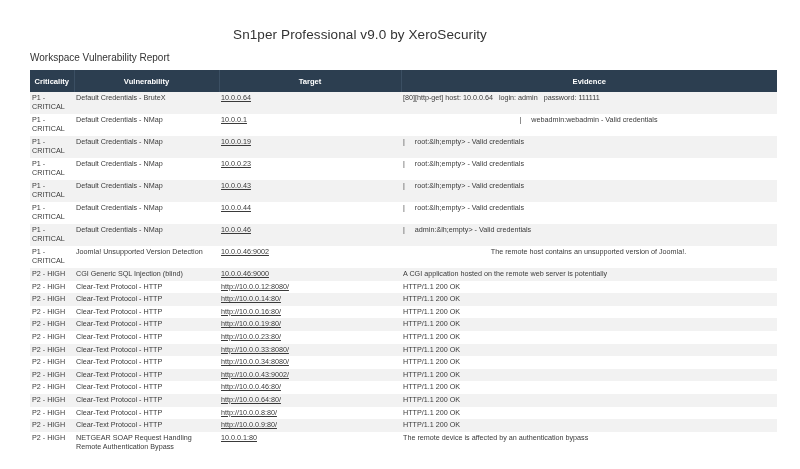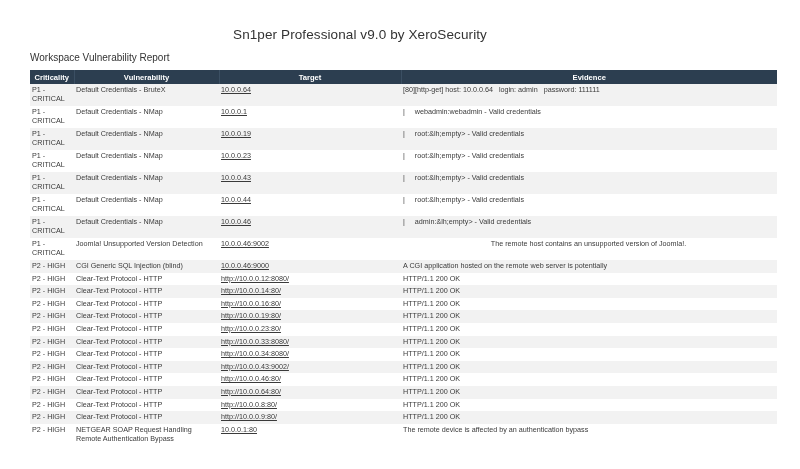--- a/index.html
+++ b/index.html
@@ -18,21 +18,21 @@
       position: absolute; top: 70px; left: 30px; width: 747px;
       border-collapse: collapse; table-layout: fixed;
       font-size: 7.2px; color: #3a3a3a;
     }
     table.report col.c1 { width: 44px; }
     table.report col.c2 { width: 145px; }
     table.report col.c3 { width: 182px; }
     table.report col.c4 { width: 376px; }
     table.report th {
       background: #2c3e50; color: #ffffff; font-weight: bold; font-size: 7.6px;
-      height: 14px; padding: 0 2px; text-align: center; line-height: 13px;
+      height: 22px; padding: 0 2px; text-align: center; line-height: 13px;
       border-left: 1px solid #3b4f63;
     }
     table.report th:first-child { border-left: none; }
     table.report td {
       vertical-align: top; padding: 1px 3px 0 2px; line-height: 9.3px;
       overflow: hidden; white-space: nowrap;
     }
     table.report td.wrap { white-space: normal; margin-left: 48px; }
     table.report tr.two td { height: 21px; }
     table.report tr.one td { height: 11.6px; }
@@ -66,21 +66,21 @@
       <tr class="two">
         <td class="wrap">P1 - CRITICAL</td>
         <td class="wrap">Default Credentials - BruteX</td>
         <td class="c-target">10.0.0.64</td>
         <td class="c-evid" style="white-space: pre;">[80][http-get] host: 10.0.0.64   login: admin   password: 111111</td>
       </tr>
       <tr class="two">
         <td class="wrap">P1 - CRITICAL</td>
         <td class="wrap">Default Credentials - NMap</td>
         <td class="c-target">10.0.0.1</td>
-        <td class="c-evid" style="white-space: pre;">|     webadmin:webadmin - Valid credentials</td>
+        <td class="c-evid" style="white-space: pre; text-align: center;">|     webadmin:webadmin - Valid credentials</td>
       </tr>
       <tr class="two">
         <td class="wrap">P1 - CRITICAL</td>
         <td class="wrap">Default Credentials - NMap</td>
         <td class="c-target">10.0.0.19</td>
         <td class="c-evid" style="white-space: pre;">|     root:&amp;lh;empty&gt; - Valid credentials</td>
       </tr>
       <tr class="two">
         <td class="wrap">P1 - CRITICAL</td>
         <td class="wrap">Default Credentials - NMap</td>

